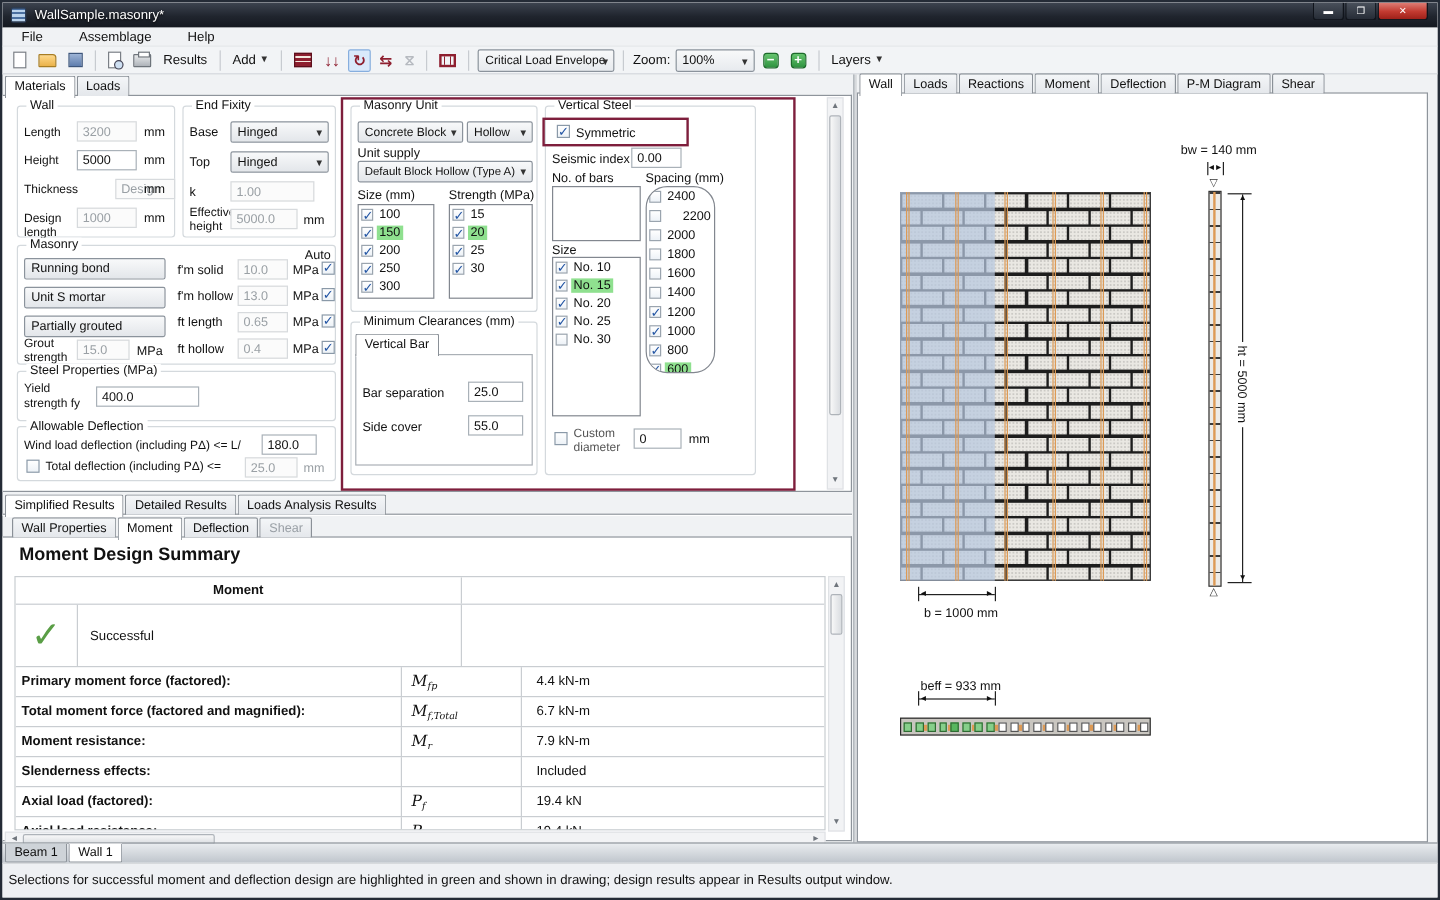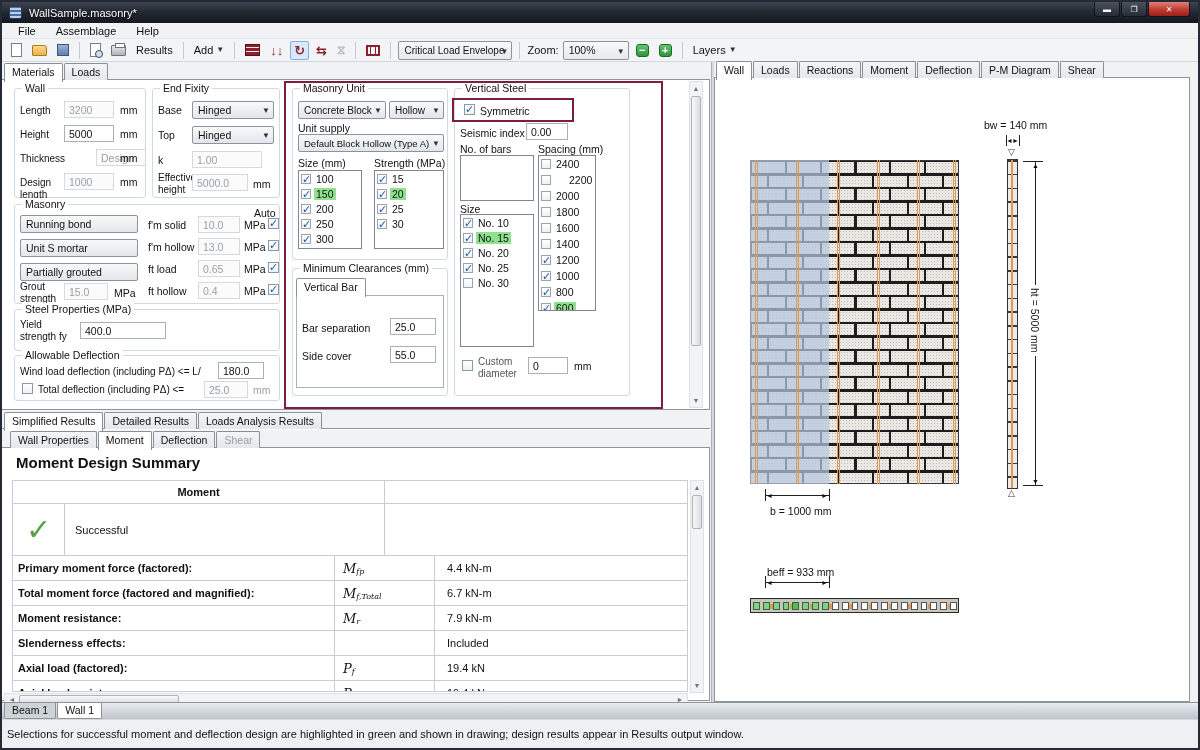--- a/index.html
+++ b/index.html
@@ -16,21 +16,21 @@
   .t-title { color:#fff; font-size:11px; text-shadow:0 1px 2px #000; }
   #winbtns { position:absolute; right:8px; top:0; display:flex; }
   .winbtn { height:15px; border:1px solid #10141b; border-top:none; color:#fff; font-size:8px;
             display:flex; align-items:center; justify-content:center;
             background:linear-gradient(#4a515c,#262c36); border-radius:0 0 3px 3px; margin-left:1px; }
   .winbtn.min,.winbtn.max { width:26px; }
   .winbtn.close { width:42px; background:linear-gradient(#e08078,#c23a30 55%,#9e2019); }
 
   
   #menubar { position:absolute; left:0; top:21px; width:100%; height:16px; background:#f0f2f4;
-             display:flex; align-items:center; padding-left:8px; gap:4px; border-bottom:1px solid #e3e6e9; }
+             display:flex; align-items:center; padding-left:8px; gap:14px; border-bottom:1px solid #e3e6e9; }
   .menu-item { padding:0 8px; height:16px; display:flex; align-items:center; }
   #toolbar { position:absolute; left:0; top:37px; width:100%; height:23px; background:#f2f4f6;
              border-bottom:1px solid #d4d8dc; display:flex; align-items:center; padding-left:6px; gap:4px; }
   .tbtn { height:19px; display:flex; align-items:center; gap:3px; padding:0 3px; border-radius:2px; }
   .tbtn.seltool { background:#d9e9fb; border:1px solid #86aede; }
   .tsep { width:1px; height:17px; background:#c7cbd0; margin:0 3px; }
   .caret { font-size:8px; color:#333; line-height:1; }
   .ico { display:inline-block; }
   .ico-new { width:11px; height:14px; background:#fff; border:1px solid #7a7f86; }
   .ico-open { width:15px; height:11px; background:linear-gradient(#ffd98a,#eab24a); border:1px solid #a87d22; border-radius:1px 3px 1px 1px; }
@@ -315,21 +315,21 @@
       </div>
 
       <div style="position:relative; height:22px;" class="checked">
         <span class="lblx" style="left:0; top:4px;">f'm hollow</span>
         <span class="tb dis" style="left:50px; top:1px; width:42px;">13.0</span>
         <span class="lblx" style="left:96px; top:4px;">MPa</span>
         <span class="cb on" style="position:absolute; left:120px; top:3px;"></span>
       </div>
 
       <div style="position:relative; height:22px;" class="checked">
-        <span class="lblx" style="left:0; top:4px;">ft load</span>
+        <span class="lblx" style="left:0; top:4px;">ft length</span>
         <span class="tb dis" style="left:50px; top:1px; width:42px;">0.65</span>
         <span class="lblx" style="left:96px; top:4px;">MPa</span>
         <span class="cb on" style="position:absolute; left:120px; top:3px;"></span>
       </div>
 
       <div style="position:relative; height:22px;" class="checked">
         <span class="lblx" style="left:0; top:4px;">ft hollow</span>
         <span class="tb dis" style="left:50px; top:1px; width:42px;">0.4</span>
         <span class="lblx" style="left:96px; top:4px;">MPa</span>
         <span class="cb on" style="position:absolute; left:120px; top:3px;"></span>
@@ -478,21 +478,21 @@
         <span class="cb on"></span>
         <span class="ilbl">No. 25</span>
       </div>
 
       <div class="chkitem">
         <span class="cb"></span>
         <span class="ilbl">No. 30</span>
       </div>
     </div>
   <span class="lblx" style="left:536px; top:141px;">Spacing (mm)</span>
-  <div class="chklist" style="left:536px; top:153px; width:58px; height:156px;">
+  <div class="chklist" style="left:536px; top:153px; width:58px; height:156px;border-radius:18px;">
 
       <div class="chkitem" style="height:16px;">
         <span class="cb"></span>
         <span class="ilbl">2400</span>
       </div>
 
       <div class="chkitem" style="height:16px;gap:16px;">
         <span class="cb"></span>
         <span class="ilbl">2200</span>
       </div>

